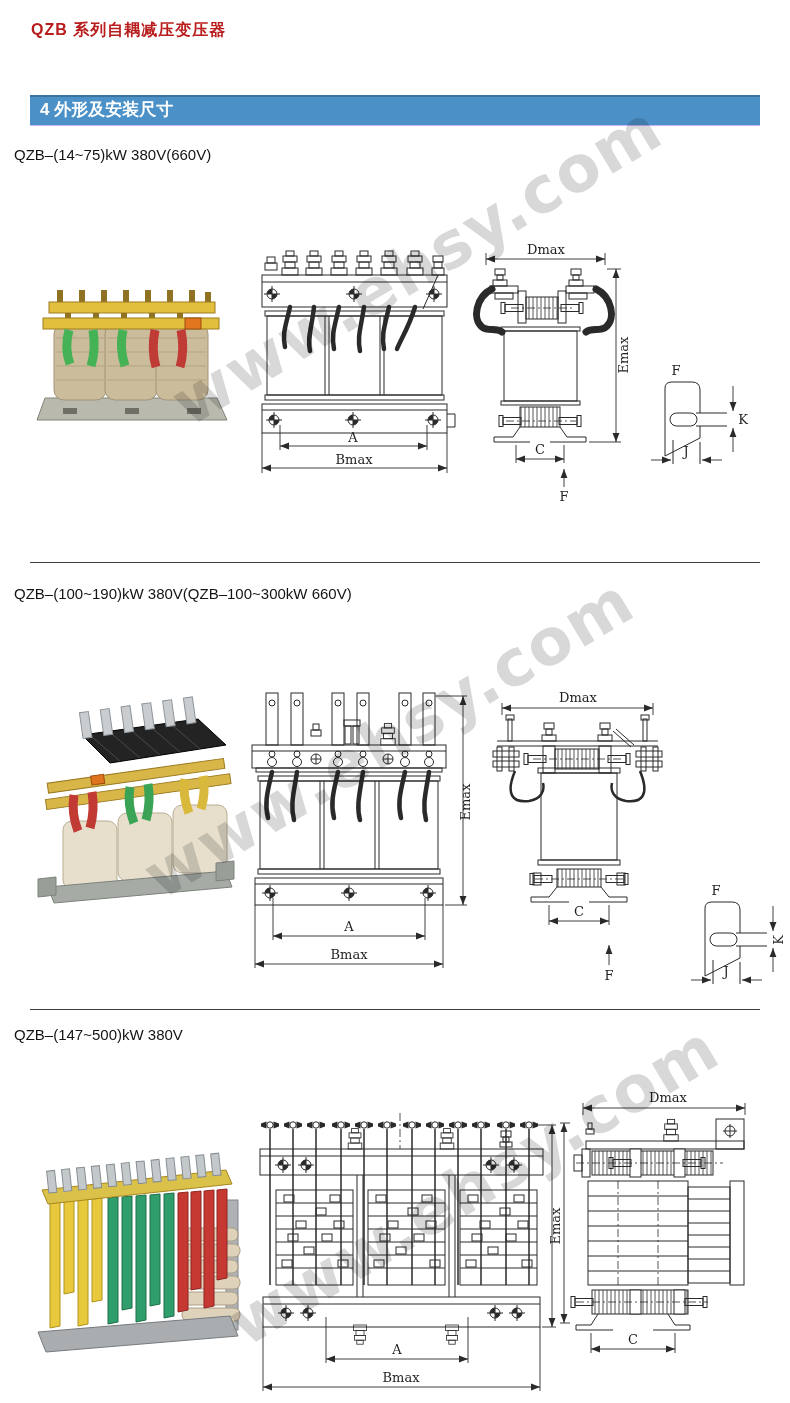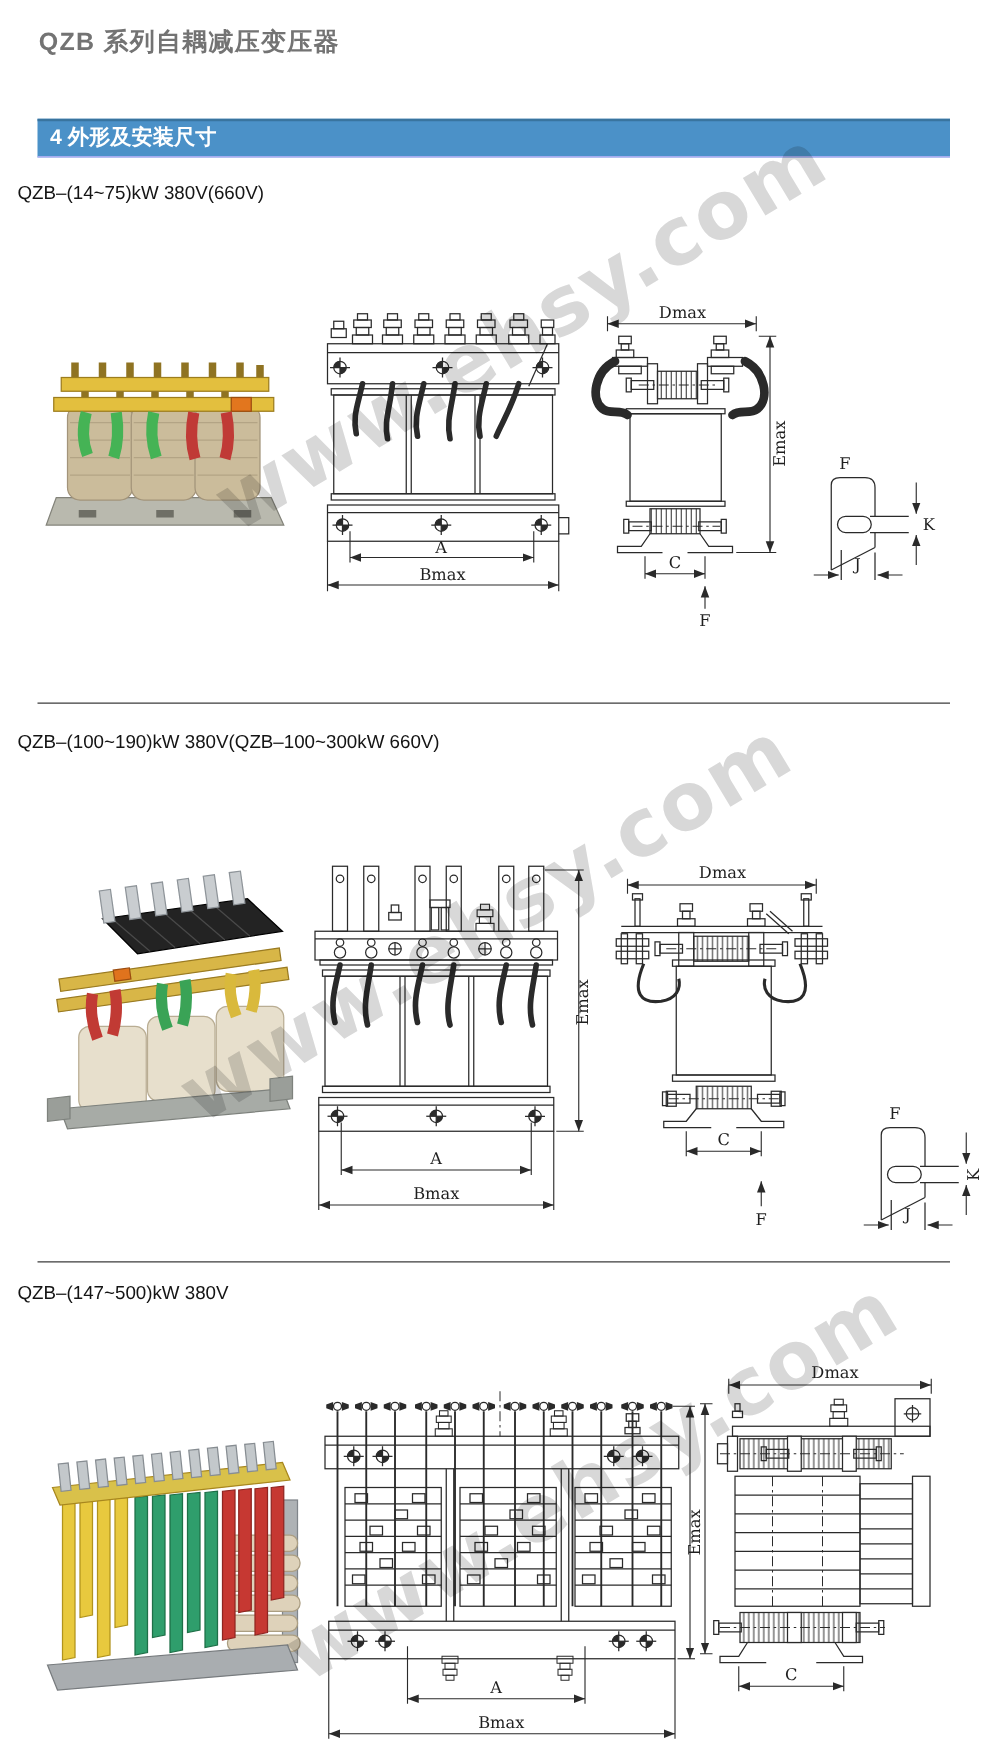--- a/index.html
+++ b/index.html
@@ -1,20 +1,20 @@
 <!DOCTYPE html>
 <html><head>
 <meta charset="utf-8">
 <style>
   *{box-sizing:border-box}
   html,body{margin:0;padding:0}
   body{width:790px;height:1403px;background:#ffffff;position:relative;overflow:hidden;
        font-family:"Liberation Sans",sans-serif;color:#1a1a1a}
   .abs{position:absolute}
-  .title{left:31px;top:20px;font-size:20px;font-weight:bold;color:#737373;letter-spacing:1px}
+  .title{left:31px;top:20px;font-size:16px;font-weight:bold;color:#b91c1c;letter-spacing:1px}
   .secbar{left:30px;top:95px;width:730px;height:31px;background:#4b91c8;
           border-top:2px solid #39749f;border-bottom:1px solid #c4b5fd;
           color:#fff;font-size:17px;font-weight:bold;line-height:26px;padding-left:10px}
   .modlabel{left:14px;font-size:15px;color:#141414}
   .divider{left:30px;width:730px;height:0;border-top:1.5px solid #3d3d3d}
   .wm{color:#d8d8d8;font-size:64px;font-weight:bold;white-space:nowrap;letter-spacing:2px;
       transform:rotate(-31deg);transform-origin:left center;z-index:9;pointer-events:none;
       mix-blend-mode:multiply;font-family:"DejaVu Sans",sans-serif}
   svg.draw{stroke:#2a2a2a;fill:none;stroke-width:1}
   svg.draw text{stroke:none;fill:#1f1f1f;font-family:"DejaVu Serif",serif;font-size:13px}

